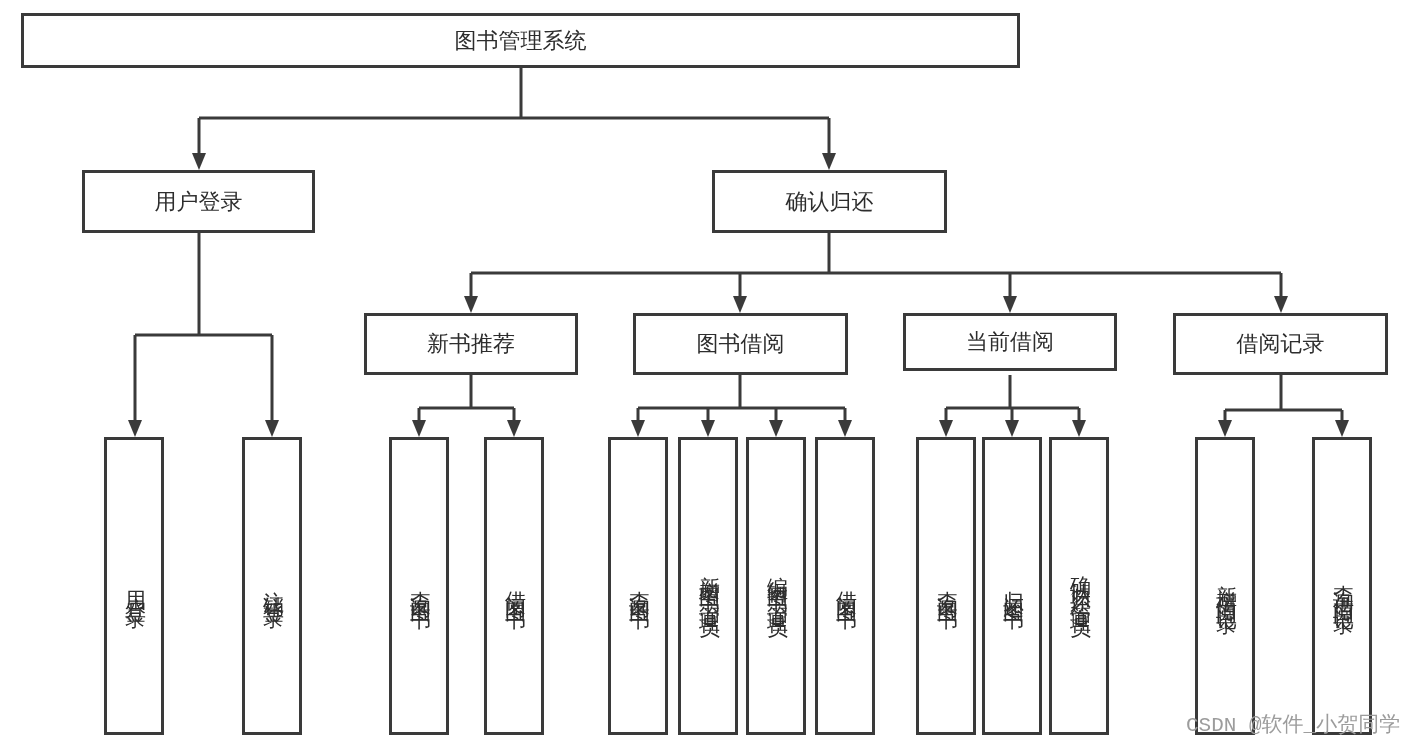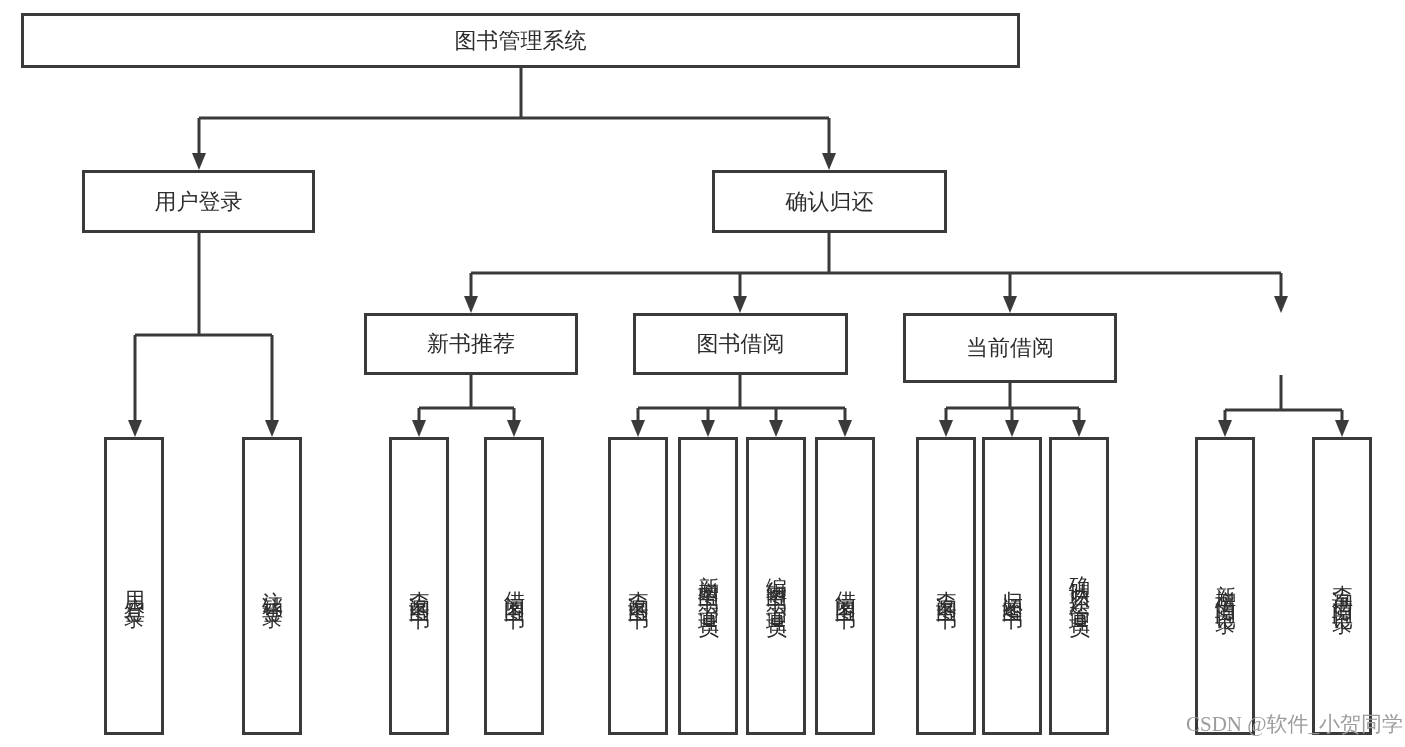--- a/index.html
+++ b/index.html
@@ -1,18 +1,18 @@
 <!DOCTYPE html>
 <html><head>
 <meta charset="utf-8">
 <style>
   html,body{margin:0;padding:0;background:#ffffff;}
   #canvas{
     position:relative;width:1405px;height:747px;background:#ffffff;overflow:hidden;
-    font-family:Liberation Serif, serif;color:#2d2d2d;
+    font-family:Liberation Mono, monospace;color:#2d2d2d;
   }
   #wires{position:absolute;left:0;top:0;width:1405px;height:747px;}
   .hbox{
     position:absolute;background:#ffffff;border:3px solid #3a3a3a;
     display:flex;align-items:center;justify-content:center;
     font-size:22px;box-sizing:border-box;z-index:2;
   }
   .vbox{
     position:absolute;top:437px;width:60px;height:298px;
     background:#ffffff;border:3px solid #3a3a3a;box-sizing:border-box;
@@ -75,22 +75,25 @@
   <div class="hbox" style="left:712px;top:170px;width:235px;height:63px">
     <span>确认归还</span>
   </div>
 
   <div class="hbox" style="left:364px;top:313px;width:214px;height:62px">
     <span>新书推荐</span>
   </div>
   <div class="hbox" style="left:633px;top:313px;width:215px;height:62px">
     <span>图书借阅</span>
   </div>
-  <div class="hbox" style="left:903px;top:313px;width:214px;height:70px">
+  <div class="hbox" style="left:903px;top:313px;width:214px;height:58px">
     <span>当前借阅</span>
+  </div>
+  <div class="hbox" style="left:1173px;top:313px;width:215px;height:62px">
+    <span>借阅记录</span>
   </div>
 
   <div class="vbox" style="left:104px">
     <span class="vtext">用户登录</span>
   </div>
   <div class="vbox" style="left:242px">
     <span class="vtext">注销登录</span>
   </div>
 
   <div class="vbox" style="left:389px">

